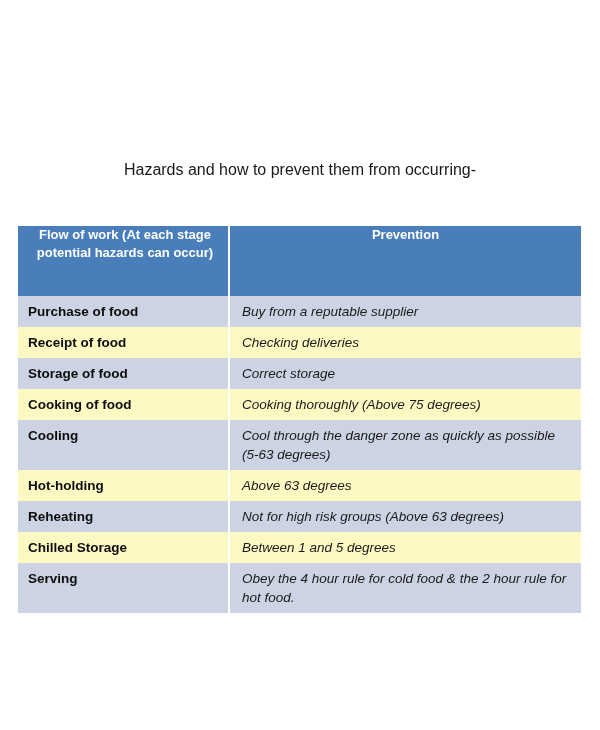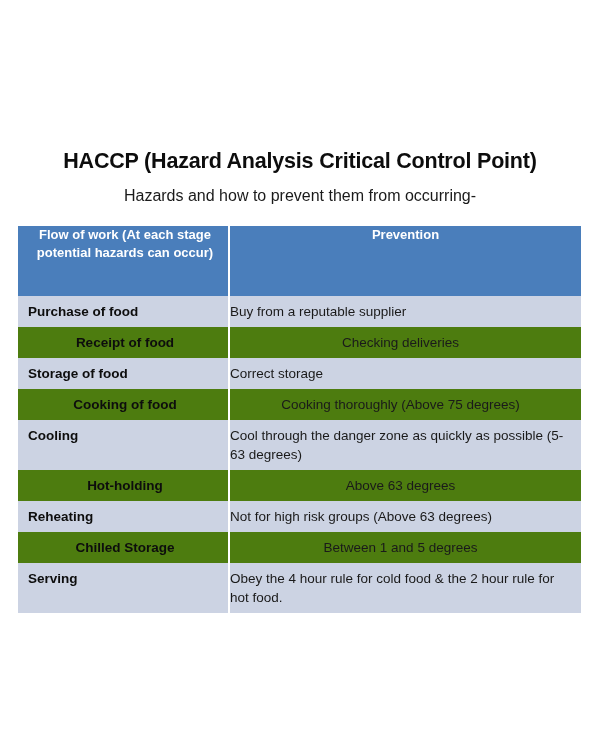--- a/index.html
+++ b/index.html
@@ -95,55 +95,54 @@
     font-size: 13.5px;
     box-sizing: border-box;
     border-bottom: 1.5px solid #ffffff;
   }
 
   tbody tr.row-odd td {
     background: #ccd3e3;
   }
 
   tbody tr.row-even td {
-    background: #4d7c0f;
-    text-align: center;
+    background: #fef9c3;
   }
 
   td.cell-flow {
     font-weight: bold;
     color: #0d0d0d;
     padding: 6px 6px 6px 10px;
     border-right: 2px solid #ffffff;
     line-height: 19px;
     margin-left: 11px;
   }
 
   td.cell-prevention {
     font-weight: normal;
     color: #1a1a1a;
-    padding: 6px 10px 6px 0;
+    padding: 6px 10px 6px 12px;
     line-height: 19px;
+    font-style: italic;
   }
 
   tbody tr.row-tall td {
     height: 50px;
   }
 
   tbody tr.row-short td {
     height: 26.5px;
   }
 </style>
 </head>
 <body>
 
 <div class="page">
 
   <div class="heading-block">
-    <div class="doc-title">HACCP (Hazard Analysis Critical Control Point)</div>
     <div class="doc-subtitle">Hazards and how to prevent them from occurring-</div>
   </div>
 
   <table class="haccp-table">
     <colgroup>
       <col class="col-flow">
       <col class="col-prevention">
     </colgroup>
     <thead>
       <tr>

